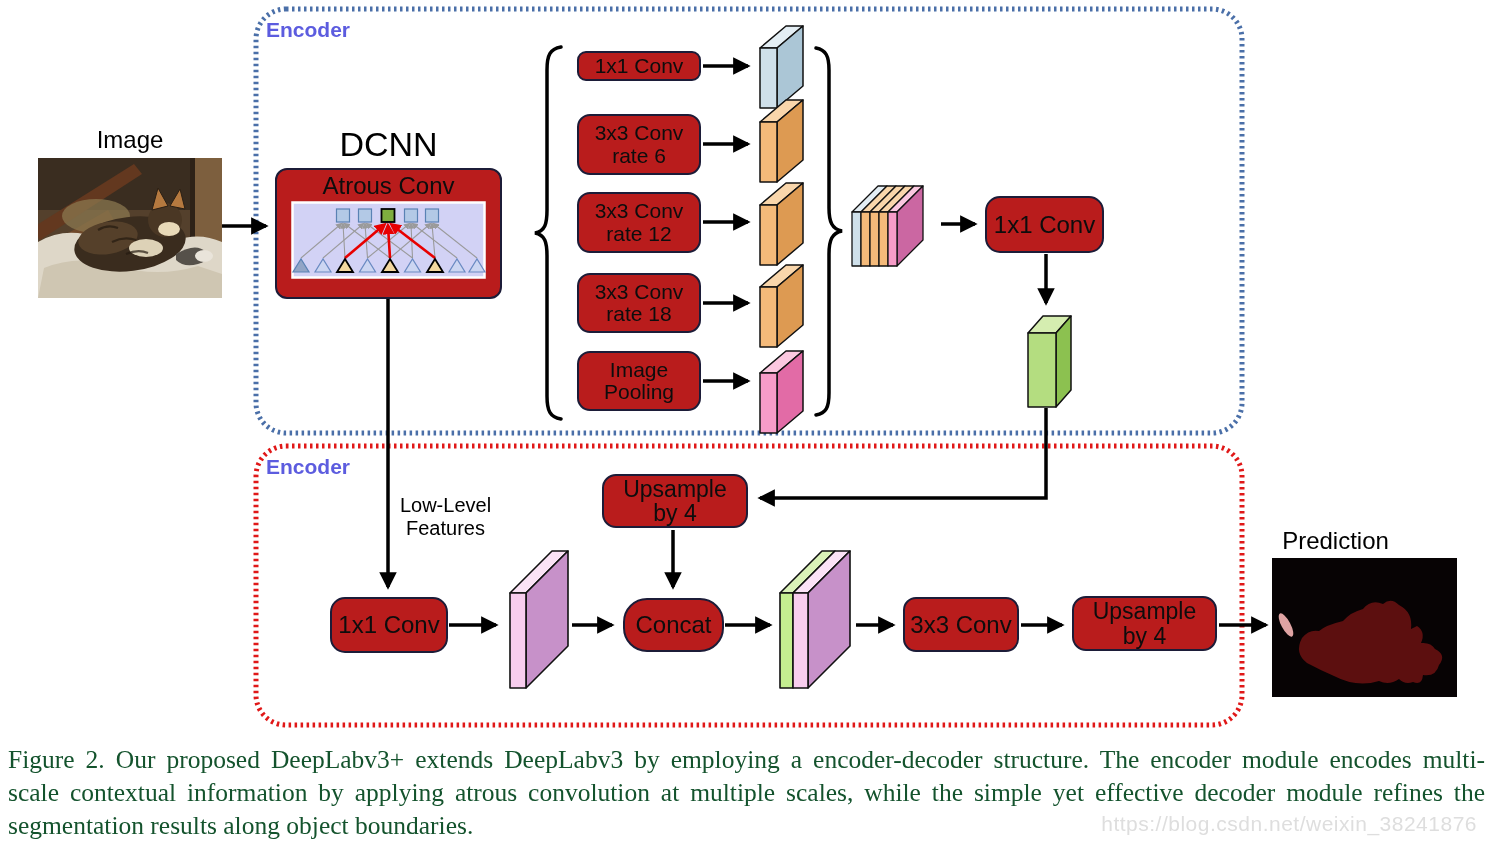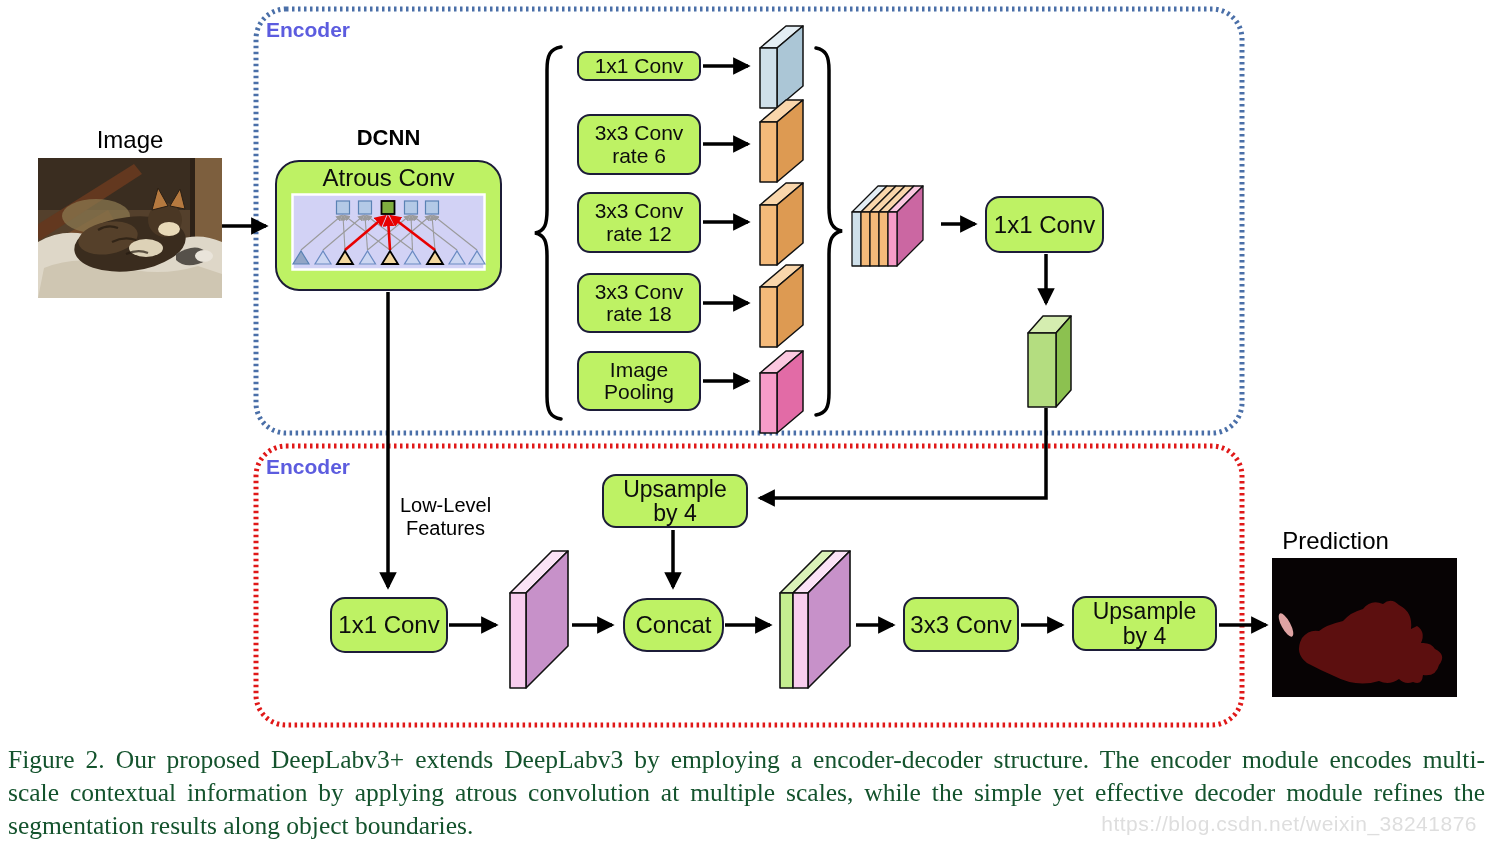--- a/index.html
+++ b/index.html
@@ -1,20 +1,20 @@
 <!DOCTYPE html>
 <html><head>
 <meta charset="utf-8">
 <style>
   html,body{margin:0;padding:0;background:#fff;}
   .stage{position:relative;width:1489px;height:841px;background:#fff;overflow:hidden;
          font-family:"Liberation Sans",sans-serif;color:#111;}
   .layer{position:absolute;left:0;top:0;}
   .abs{position:absolute;}
-  .block{position:absolute;background:#bef264;border:2px solid #1c1c38;
+  .block{position:absolute;background:#b91c1c;border:2px solid #1c1c38;
          display:flex;flex-direction:column;align-items:center;justify-content:center;
          text-align:left;line-height:1.06;color:#0d0d0d;box-sizing:border-box;}
   .section-title{position:absolute;font-weight:bold;font-size:21px;color:#5c5cdf;}
   .io-label{position:absolute;text-align:center;font-size:24px;color:#000;}
   .small-note{position:absolute;text-align:center;font-size:20px;color:#000;line-height:1.15;}
   .caption{position:absolute;left:8px;top:743px;width:1477px;
            font-family:"Liberation Serif",serif;font-size:25.5px;color:#14532d;line-height:1.3;}
   .cap-line{text-align:justify;}
   .cap-just{text-align-last:justify;}
   .watermark{position:absolute;right:12px;top:812px;font-size:21px;color:#dedede;
@@ -149,29 +149,29 @@
     <path d="M30 80 Q22 95 35 105 Q48 112 62 118 Q85 130 107 123 Q117 128 127 121 Q133 127 141 124
              Q150 128 151 117 Q164 119 167 107 Q175 97 163 91 Q159 84 149 85 Q154 74 145 68 L139 71
              Q141 54 127 47 Q119 39 111 46 Q99 41 91 51 Q79 54 71 63 Q54 67 47 73 Q37 71 30 80 Z" fill="#5c0f0f"></path>
     <ellipse cx="14" cy="67" rx="4.5" ry="13" fill="#dfa3a3" transform="rotate(-28 14 67)"></ellipse>
   </svg>
 
   <div class="section-title" style="left:266px;top:18px;">Encoder</div>
   <div class="section-title" style="left:266px;top:455px;">Encoder</div>
 
   <div class="io-label" style="left:38px;top:126px;width:184px;">Image</div>
-  <div class="io-label" style="left:275px;top:125px;width:227px;font-size:22px;font-weight:bold;">DCNN</div>
+  <div class="io-label" style="left:275px;top:125px;width:227px;font-size:34px;">DCNN</div>
   <div class="io-label" style="left:1243px;top:527px;width:185px;">Prediction</div>
 
   <div class="small-note" style="left:383px;top:494px;width:125px;text-align:center;">
     <span>Low-Level</span><br>
     <span>Features</span>
   </div>
 
-  <div class="block" style="left:275px;top:160px;width:227px;height:131px;border-radius:24px;justify-content:flex-start;">
+  <div class="block" style="left:275px;top:168px;width:227px;height:131px;border-radius:12px;justify-content:flex-start;">
     <div class="atrous-title">Atrous Conv</div>
     <svg width="195" height="78" viewBox="0 0 195 78" style="margin-top:3px;">
       <defs>
         <marker id="gah" viewBox="0 0 10 10" refX="7" refY="5" markerWidth="6" markerHeight="6" orient="auto-start-reverse">
           <path d="M0 0 L10 5 L0 10 z" fill="#9a9a9a"></path>
         </marker>
         <marker id="rah" viewBox="0 0 10 10" refX="7" refY="5" markerWidth="4.6" markerHeight="4.6" orient="auto-start-reverse">
           <path d="M0 0 L10 5 L0 10 z" fill="#e80000"></path>
         </marker>
       </defs>

